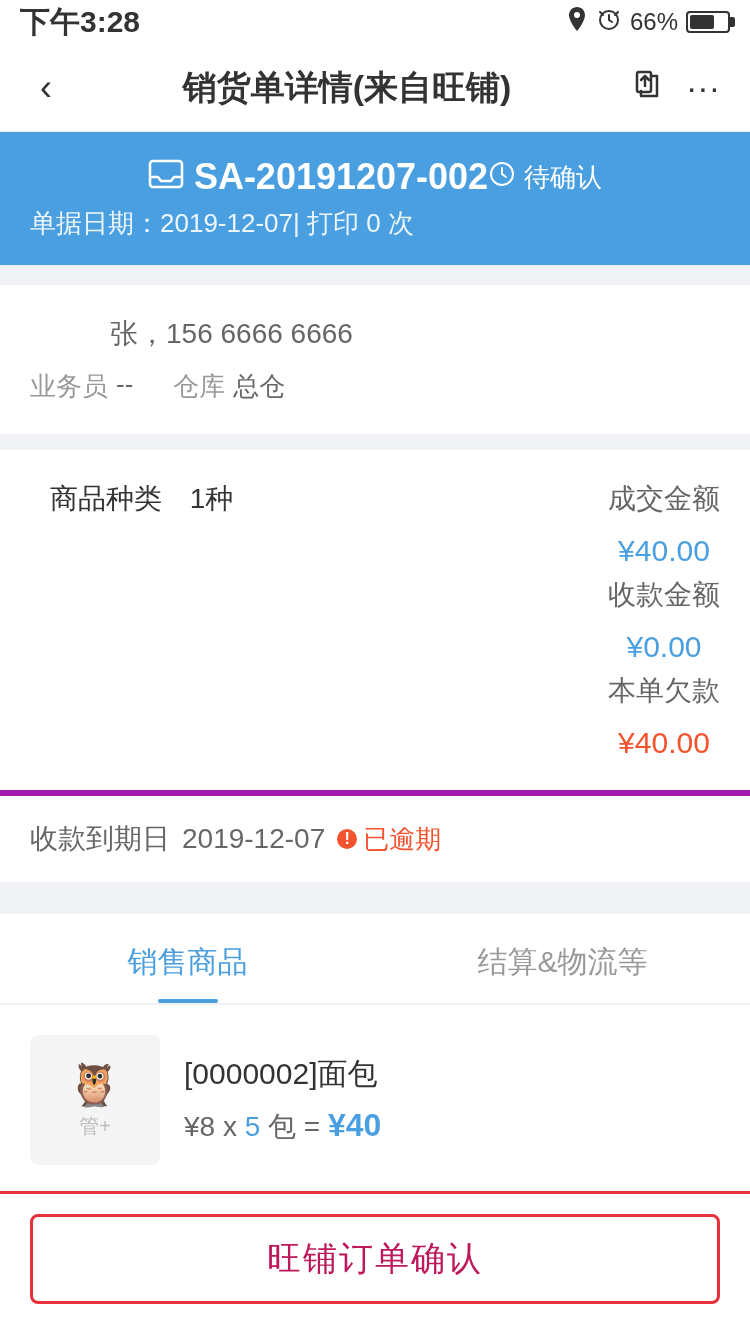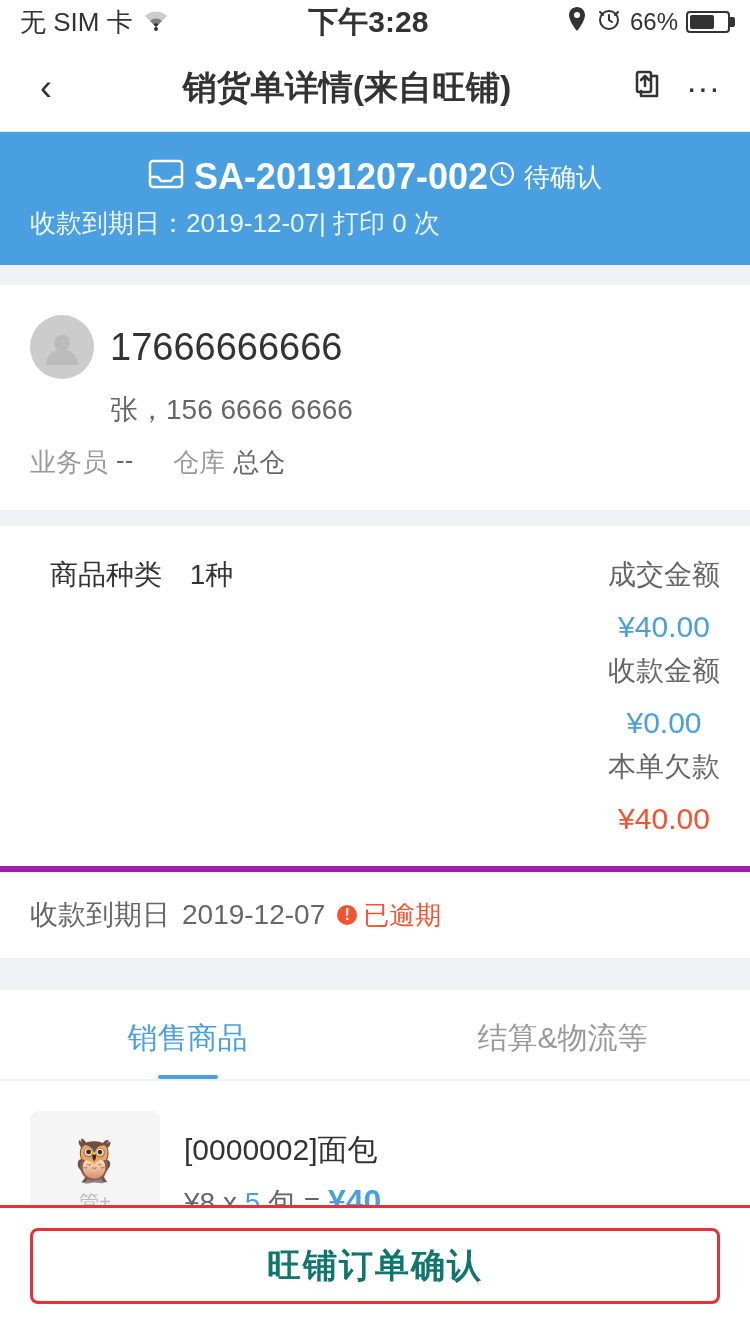--- a/index.html
+++ b/index.html
@@ -323,46 +323,35 @@
       position: fixed;
       bottom: 0;
       left: 0;
       width: 750px;
       background: #fff;
       padding: 20px 30px 30px;
       border-top: 3px solid #e8303a;
     }
     .confirm-btn {
       width: 100%;
-      height: 76px;
+      height: 90px;
       background: #fff;
       border: 3px solid #e8303a;
       border-radius: 8px;
       font-size: 34px;
-      color: #0f766e;
-      font-weight: 700;
+      color: #be185d;
+      font-weight: 400;
       cursor: pointer;
       letter-spacing: 2px;
     }
   </style>
 </head>
 <body>
 
 <div class="status-bar">
-  <div class="status-left">
-    <span>无 SIM 卡</span>
-    <span>
-      <svg width="30" height="22" viewBox="0 0 30 22" fill="none">
-        <path d="M15 18l2.5-2.5a3.5 3.5 0 00-5 0L15 18z" fill="#333"></path>
-        <path d="M15 18L9 12a8.5 8.5 0 0112 0L15 18z" fill="#333" opacity="0.5"></path>
-        <path d="M15 18L4 7a16 16 0 0122 0L15 18z" fill="#333" opacity="0.25"></path>
-        <circle cx="15" cy="20" r="2" fill="#333"></circle>
-      </svg>
-    </span>
-  </div>
   <div class="status-center">下午3:28</div>
   <div class="status-right">
     <span>
       <svg width="22" height="28" viewBox="0 0 22 28" fill="#333">
         <path d="M11 2C6.6 2 3 5.6 3 10c0 6.5 8 16 8 16s8-9.5 8-16c0-4.4-3.6-8-8-8zm0 11a3 3 0 110-6 3 3 0 010 6z"></path>
       </svg>
     </span>
     <span>
       <svg width="26" height="26" viewBox="0 0 26 26" fill="#333">
         <circle cx="13" cy="14" r="9" stroke="#333" stroke-width="2" fill="none"></circle>
@@ -407,34 +396,25 @@
       <span>
         <svg width="28" height="28" viewBox="0 0 28 28" fill="none" stroke="white" stroke-width="2">
           <circle cx="14" cy="14" r="11"></circle>
           <path d="M14 8v6l4 3" stroke-linecap="round"></path>
         </svg>
       </span>
       <span>待确认</span>
     </div>
   </div>
   <div class="order-date">
-    <span>收款到期日：</span><span>2019-12-07</span><span>| 打印 0 次</span>
+    <span>单据日期：</span><span>2019-12-07</span><span>| 打印 0 次</span>
   </div>
 </div>
 
 <div class="customer-card">
-  <div class="customer-name-row">
-    <div class="avatar">
-      <svg viewBox="0 0 40 40" fill="none">
-        <circle cx="20" cy="16" r="8" fill="#bbb"></circle>
-        <path d="M4 38c0-8.8 7.2-16 16-16s16 7.2 16 16" fill="#bbb"></path>
-      </svg>
-    </div>
-    <span class="customer-phone">17666666666</span>
-  </div>
   <div class="customer-info">张，156 6666 6666</div>
   <div class="customer-meta">
     <div class="meta-item">
       <span class="meta-label">业务员</span>
       <span>--</span>
     </div>
     <div class="meta-item">
       <span class="meta-label">仓库</span>
       <span>总仓</span>
     </div>

